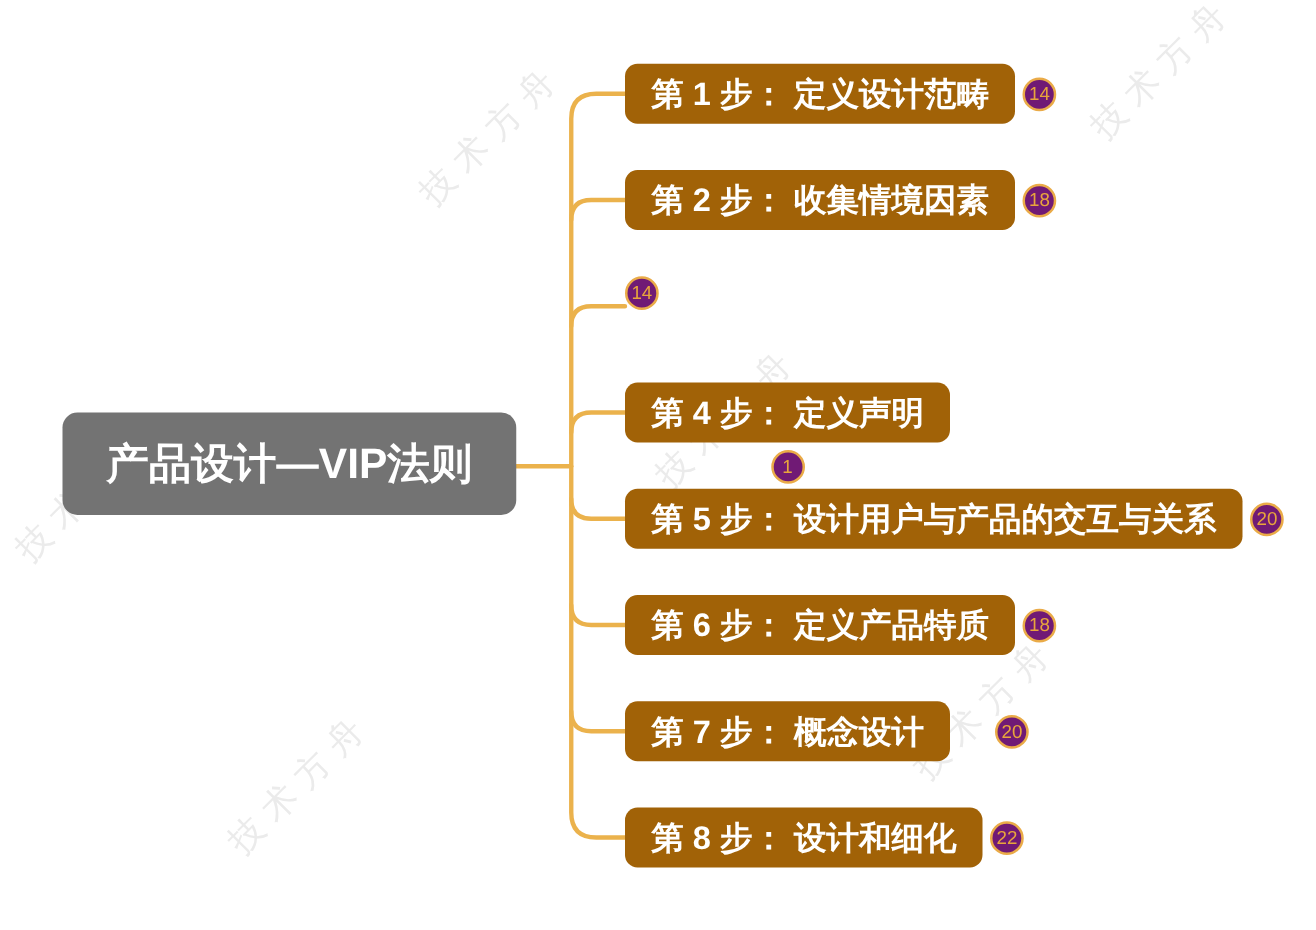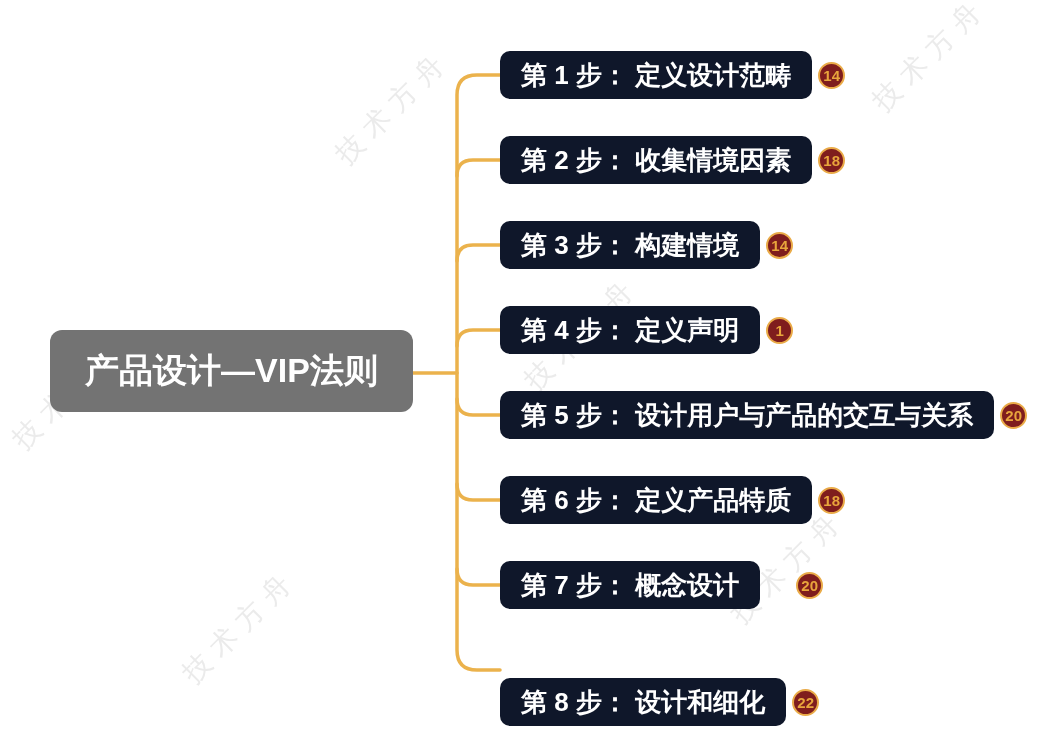--- a/index.html
+++ b/index.html
@@ -62,41 +62,41 @@
   
   .row {
     position: absolute;
     left: 500px;
     display: flex;
     align-items: center;
     gap: 6px;
     z-index: 3;
   }
   .node-box {
-    background: #0f172a;
+    background: #a16207;
     border-radius: 10px;
     color: #ffffff;
     font-size: 26px;
     font-weight: bold;
     height: 48px;
     line-height: 48px;
     padding: 0 21px;
     white-space: nowrap;
     cursor: pointer;
   }
   .badge {
     width: 27px;
     height: 27px;
     box-sizing: border-box;
     border: 2px solid #eaab48;
     border-radius: 50%;
-    background: #7f1d1d;
+    background: #701a75;
     color: #e8a53c;
     font-size: 15px;
-    font-weight: bold;
+    font-weight: normal;
     display: flex;
     align-items: center;
     justify-content: center;
     flex: 0 0 auto;
     cursor: pointer;
   }
 </style>
 </head>
 <body>
 
@@ -126,42 +126,41 @@
     <div class="node-box">第 1 步： 定义设计范畴</div>
     <div class="badge">14</div>
   </div>
 
   <div class="row" style="top:136px;">
     <div class="node-box">第 2 步： 收集情境因素</div>
     <div class="badge">18</div>
   </div>
 
   <div class="row" style="top:221px;">
-    <div class="node-box">第 3 步： 构建情境</div>
     <div class="badge">14</div>
   </div>
 
-  <div class="row" style="top:306px;">
+  <div class="row" style="top:306px;flex-direction:column;">
     <div class="node-box">第 4 步： 定义声明</div>
     <div class="badge">1</div>
   </div>
 
   <div class="row" style="top:391px;">
     <div class="node-box">第 5 步： 设计用户与产品的交互与关系</div>
     <div class="badge">20</div>
   </div>
 
   <div class="row" style="top:476px;">
     <div class="node-box">第 6 步： 定义产品特质</div>
     <div class="badge">18</div>
   </div>
 
   <div class="row" style="top:561px;gap:36px;">
     <div class="node-box">第 7 步： 概念设计</div>
     <div class="badge">20</div>
   </div>
 
-  <div class="row" style="top:678px;">
+  <div class="row" style="top:646px;">
     <div class="node-box">第 8 步： 设计和细化</div>
     <div class="badge">22</div>
   </div>
 
 </div>
 
 </body></html>

